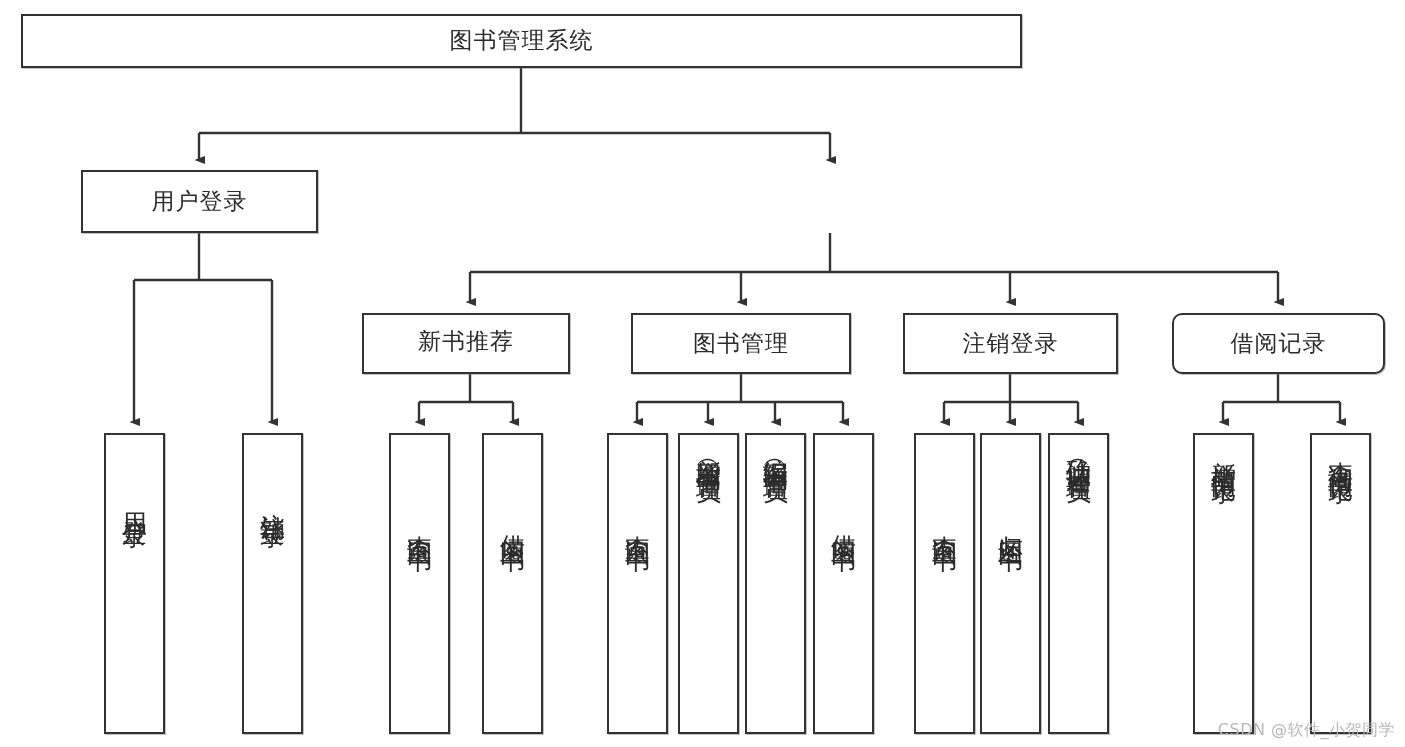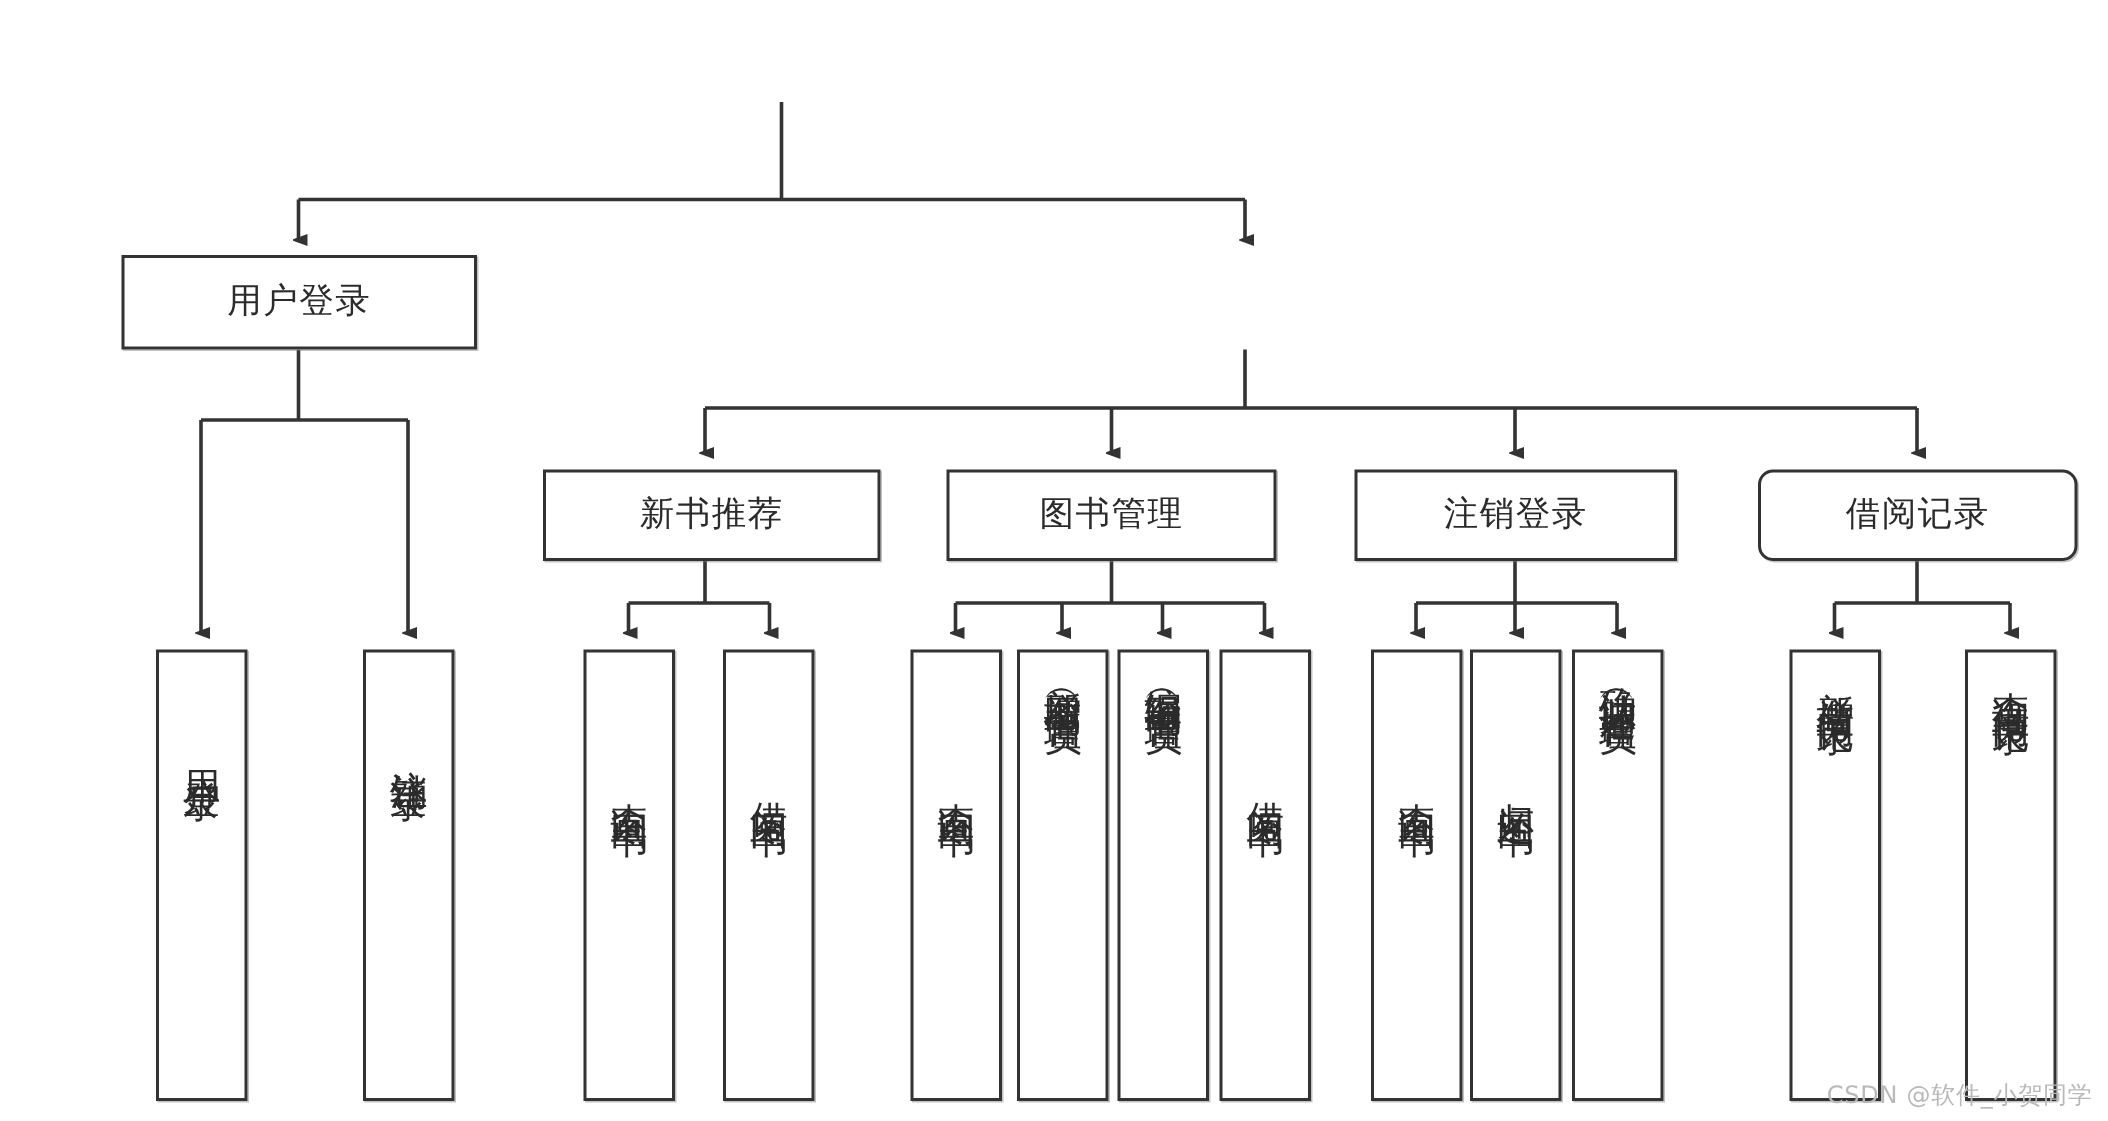--- a/index.html
+++ b/index.html
@@ -131,26 +131,29 @@
       <path d="M1010,402 L1010,422" marker-end="url(#arrow)"></path>
       <path d="M1078,402 L1078,422" marker-end="url(#arrow)"></path>
 
       <path d="M1278,374 L1278,402"></path>
       <path d="M1223,402 L1340,402"></path>
       <path d="M1223,402 L1223,422" marker-end="url(#arrow)"></path>
       <path d="M1340,402 L1340,422" marker-end="url(#arrow)"></path>
     </g>
   </svg>
 
+  <div class="node horizontal" style="left:21px; top:14px; width:1001px; height:54px;">
+    <span class="label">图书管理系统</span>
+  </div>
 
   <div class="node horizontal" style="left:81px; top:170px; width:237px; height:63px;">
     <span class="label">用户登录</span>
   </div>
 
-  <div class="node horizontal" style="left:362px; top:313px; width:225px; height:61px;">
+  <div class="node horizontal" style="left:362px; top:313px; width:208px; height:61px;font-family:Liberation Mono, monospace;">
     <span class="label">新书推荐</span>
   </div>
   <div class="node horizontal" style="left:631px; top:313px; width:220px; height:61px;">
     <span class="label">图书管理</span>
   </div>
   <div class="node horizontal" style="left:903px; top:313px; width:215px; height:61px;">
     <span class="label">注销登录</span>
   </div>
   <div class="node horizontal" style="left:1172px; top:313px; width:213px; height:61px;border-radius:10px;">
     <span class="label">借阅记录</span>

